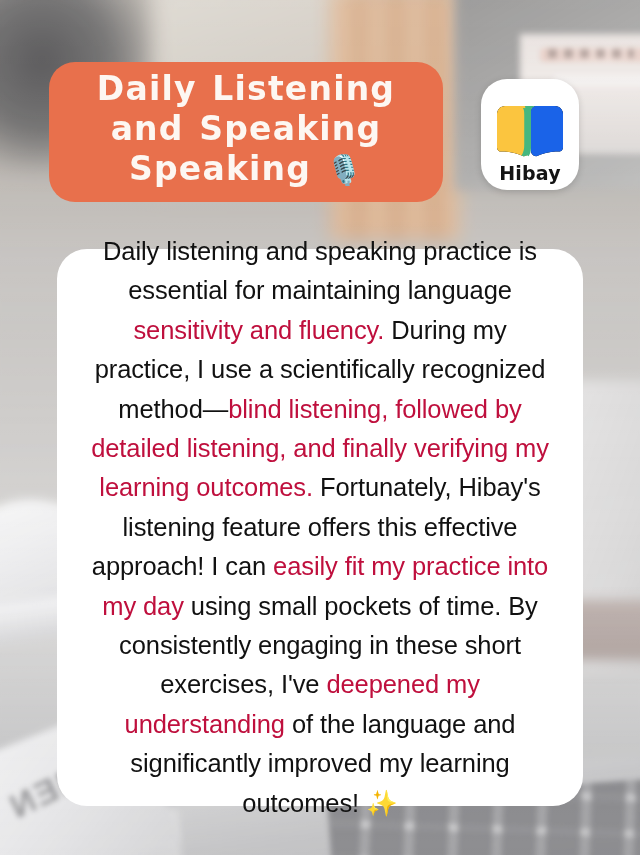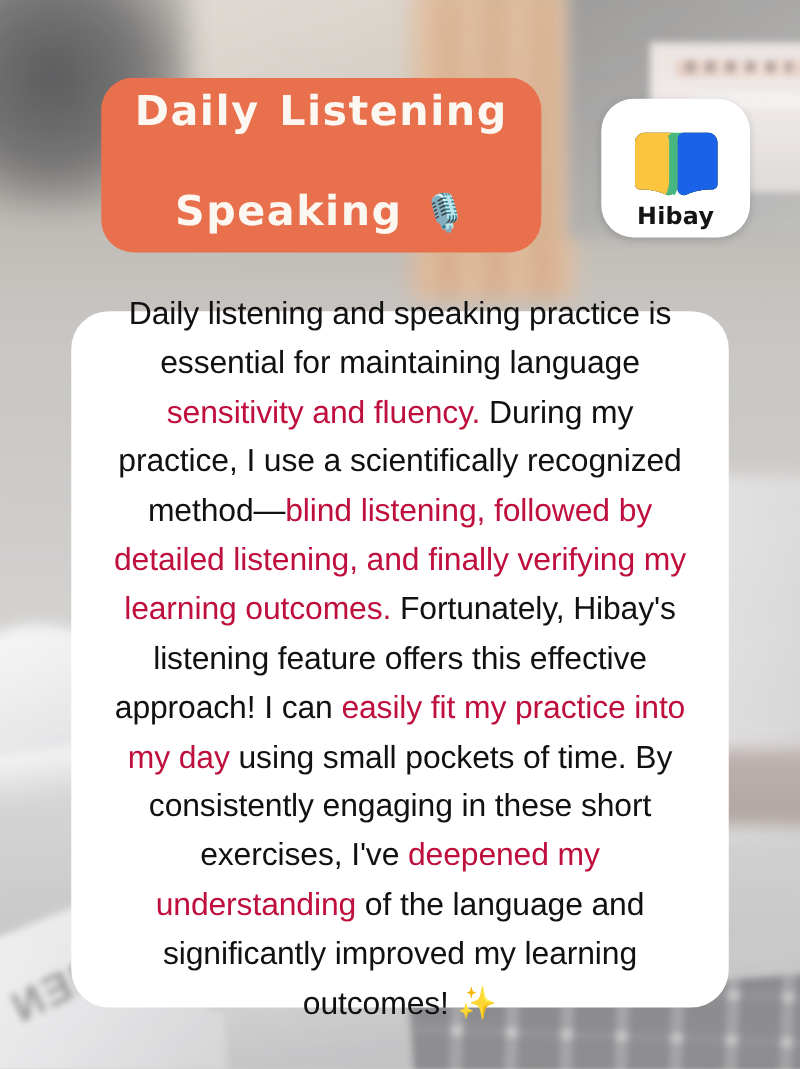--- a/index.html
+++ b/index.html
@@ -158,46 +158,45 @@
   .bg-veil {
     position:absolute; inset:0;
     background: linear-gradient(180deg, rgba(255,255,255,.10), rgba(255,255,255,.02) 45%, rgba(255,255,255,.16));
     backdrop-filter: blur(1px);
   }
 
   
   .banner {
     position:absolute;
     left:49px; top:62px;
-    width:352px; height:140px;
+    width:394px; height:140px;
     background:#e8704c;
     border-radius:26px;
     display:flex;
     align-items:center;
     justify-content:center;
     padding: 4px 14px 10px;
-    margin-left: 32px;
   }
   .banner-title {
     color:#fdf7f2;
     font-family:"DejaVu Sans", sans-serif;
     font-size:33px;
     font-weight:700;
     line-height:1.22;
     text-align:center;
     letter-spacing:1.2px;
     word-spacing:3px;
   }
   .mic-emoji { font-size:29px; letter-spacing:0; }
 
   
   .logo-badge {
     position:absolute;
     left:481px; top:79px;
-    width:119px; height:111px;
+    width:98px; height:111px;
     background:#ffffff;
     border-radius:26px;
     box-shadow: 0 2px 7px rgba(0,0,0,.16);
     display:flex;
     flex-direction:column;
     align-items:center;
     justify-content:center;
     padding-top:20px;
   }
   .logo-mark { width:74px; height:52px; display:block; }
@@ -256,21 +255,21 @@
     <div class="bg-keyboard"></div>
     <div class="bg-keys"></div>
     <div class="bg-paper"></div>
     <div class="bg-paper-txt">MEN</div>
     <div class="bg-veil"></div>
   </div>
 
   <div class="banner">
     <div class="banner-title">
       <span>Daily Listening</span><br>
-      <br>
+      <span>and Speaking</span><br>
       <span>Speaking</span>
       <span class="mic-emoji">🎙️</span>
     </div>
   </div>
 
   <div class="logo-badge">
     <svg class="logo-mark" viewBox="0 0 74 52">
       <path id="pg-left" d="M4 8 C4 3.6 7.6 0 12 0 L31 0 C34 0 36 2.4 36 5.4 L36 45 C36 48.4 32.4 51.4 28.6 49.6 C22 46.4 13 45.4 8.4 45.6 C6 45.7 4 43.8 4 41.4 Z"></path>
       <path id="pg-right" d="M70 8 C70 3.6 66.4 0 62 0 L43 0 C40 0 38 2.4 38 5.4 L38 45 C38 48.4 41.6 51.4 45.4 49.6 C52 46.4 61 45.4 65.6 45.6 C68 45.7 70 43.8 70 41.4 Z"></path>
       <g>

